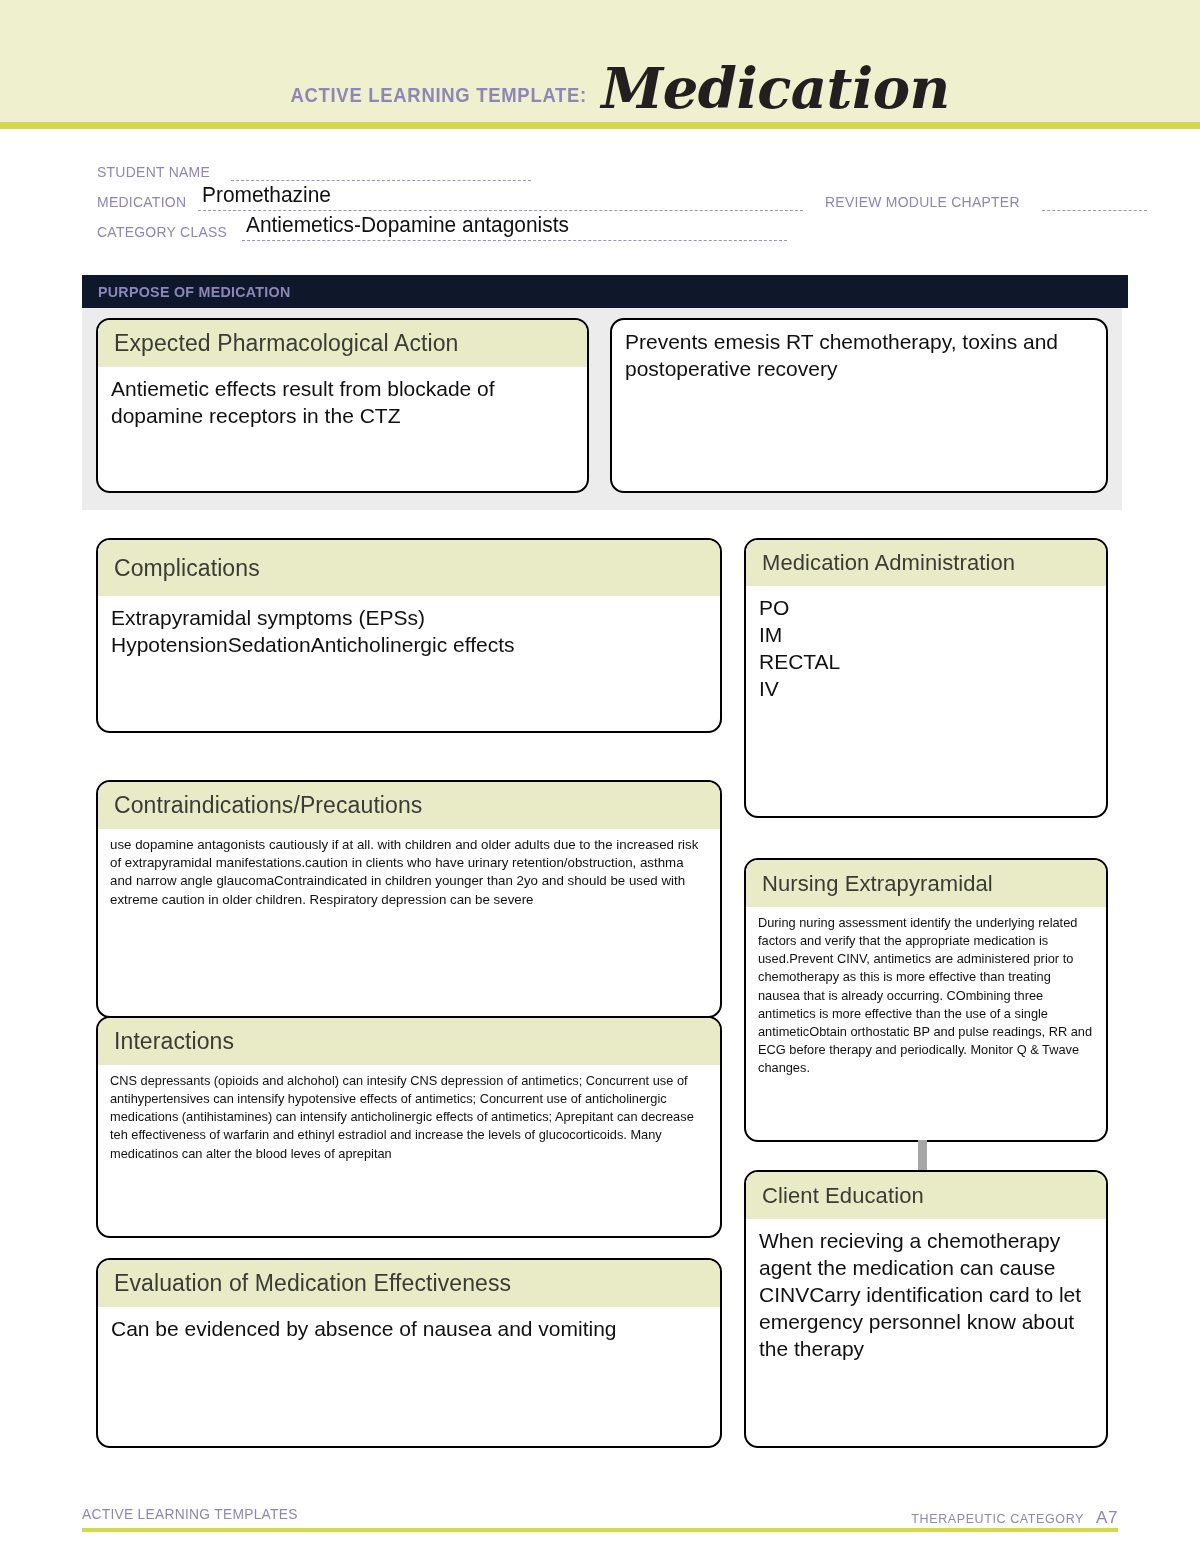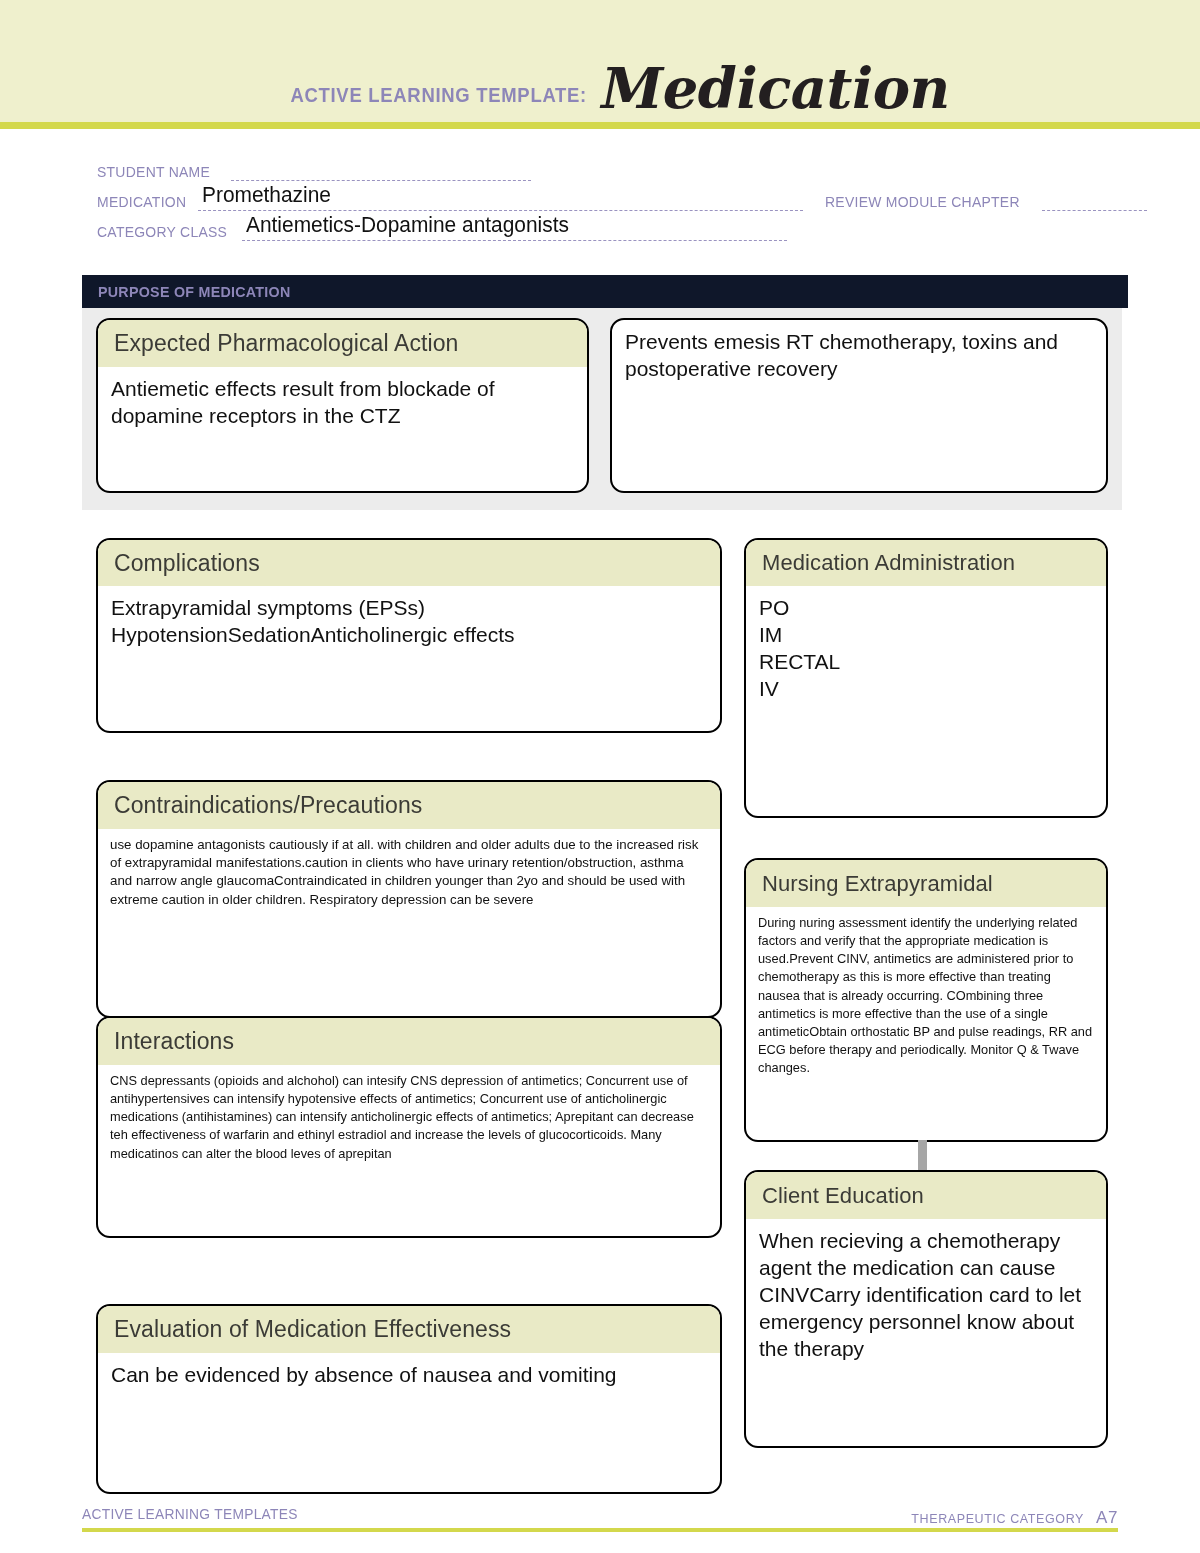--- a/index.html
+++ b/index.html
@@ -188,29 +188,29 @@
   .head-lg span { font-size: 23px; padding-left: 16px; }
   .head-md span { font-size: 22px; padding-left: 16px; }
 
   
   #card-epa   { left: 96px;  top: 318px;  width: 493px; height: 175px; }
   #card-epa   .card-head { height: 47px; }
   #card-tu    { left: 610px; top: 318px;  width: 498px; height: 175px; }
   #card-tu    .card-head { height: 47px; }
 
   #card-comp  { left: 96px;  top: 538px;  width: 626px; height: 195px; }
-  #card-comp  .card-head { height: 46px; }
+  #card-comp  .card-head { height: 56px; }
 
   #card-contra{ left: 96px;  top: 780px;  width: 626px; height: 238px; }
   #card-contra .card-head { height: 47px; }
 
   #card-inter { left: 96px;  top: 1016px; width: 626px; height: 222px; }
   #card-inter .card-head { height: 47px; }
 
-  #card-eval  { left: 96px;  top: 1258px; width: 626px; height: 190px; margin-top: 46px; }
+  #card-eval  { left: 96px;  top: 1258px; width: 626px; height: 190px; }
   #card-eval  .card-head { height: 47px; }
 
   #card-admin { left: 744px; top: 538px;  width: 364px; height: 280px; }
   #card-admin .card-head { height: 46px; }
 
   #card-nurse { left: 744px; top: 858px;  width: 364px; height: 284px; }
   #card-nurse .card-head { height: 47px; }
 
   #card-client{ left: 744px; top: 1170px; width: 364px; height: 278px; }
   #card-client .card-head { height: 47px; }

